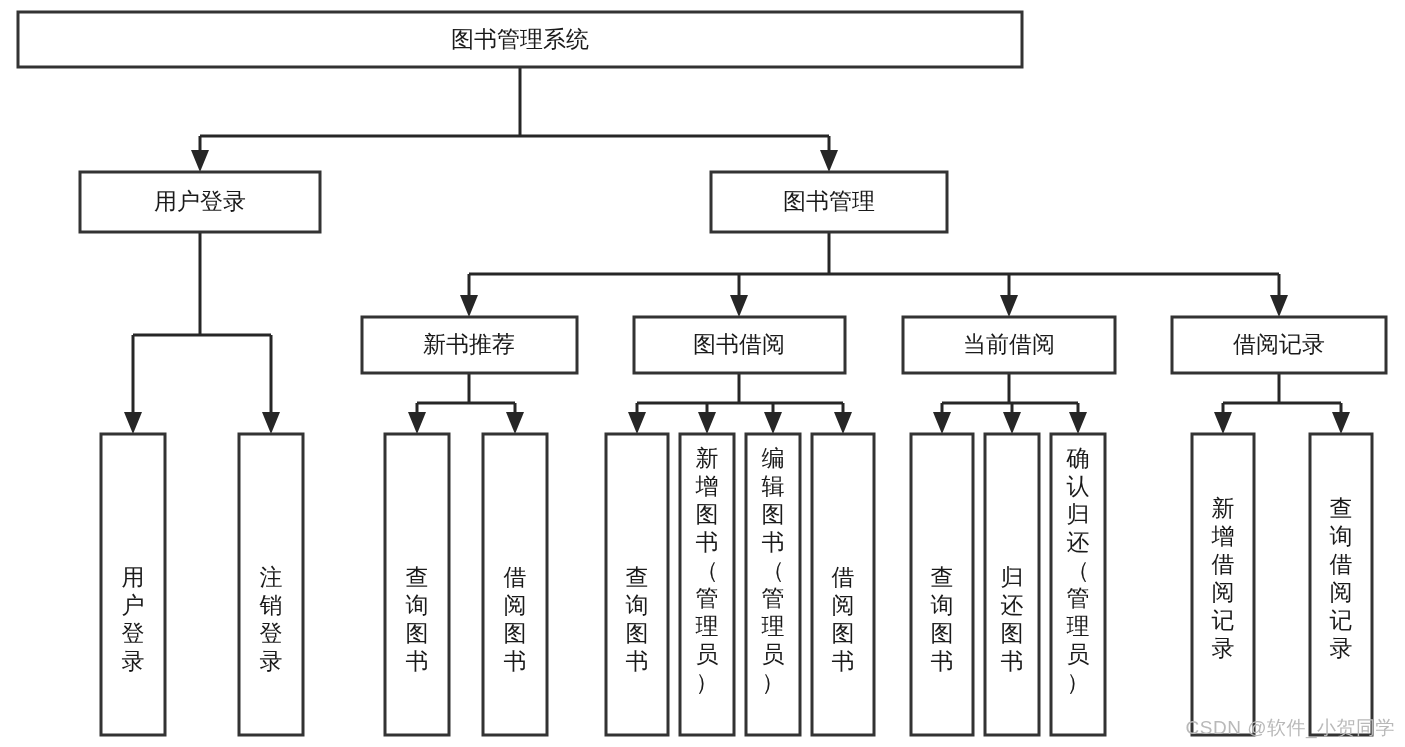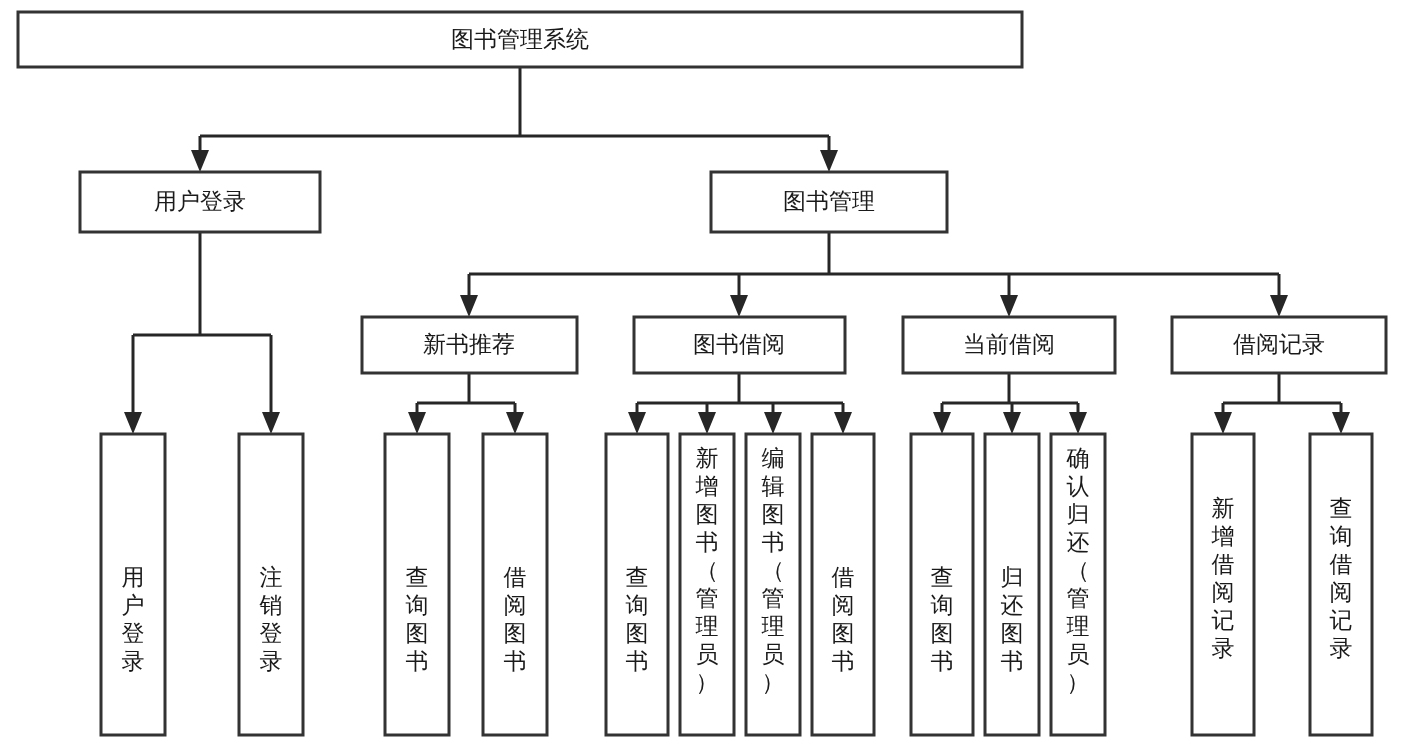--- a/index.html
+++ b/index.html
@@ -215,13 +215,14 @@
     <g>
       <rect class="node-box" x="1192" y="434" width="62" height="301"></rect>
       <text class="node-label-v" x="1223" y="516"><tspan x="1223" dy="0">新</tspan><tspan x="1223" dy="1.22em">增</tspan><tspan x="1223" dy="1.22em">借</tspan><tspan x="1223" dy="1.22em">阅</tspan><tspan x="1223" dy="1.22em">记</tspan><tspan x="1223" dy="1.22em">录</tspan></text>
     </g>
     <g>
       <rect class="node-box" x="1310" y="434" width="62" height="301"></rect>
       <text class="node-label-v" x="1341" y="516"><tspan x="1341" dy="0">查</tspan><tspan x="1341" dy="1.22em">询</tspan><tspan x="1341" dy="1.22em">借</tspan><tspan x="1341" dy="1.22em">阅</tspan><tspan x="1341" dy="1.22em">记</tspan><tspan x="1341" dy="1.22em">录</tspan></text>
     </g>
   </svg>
 
+  <div class="watermark">CSDN @软件_小贺同学</div>
 </div>
 
 </body></html>

